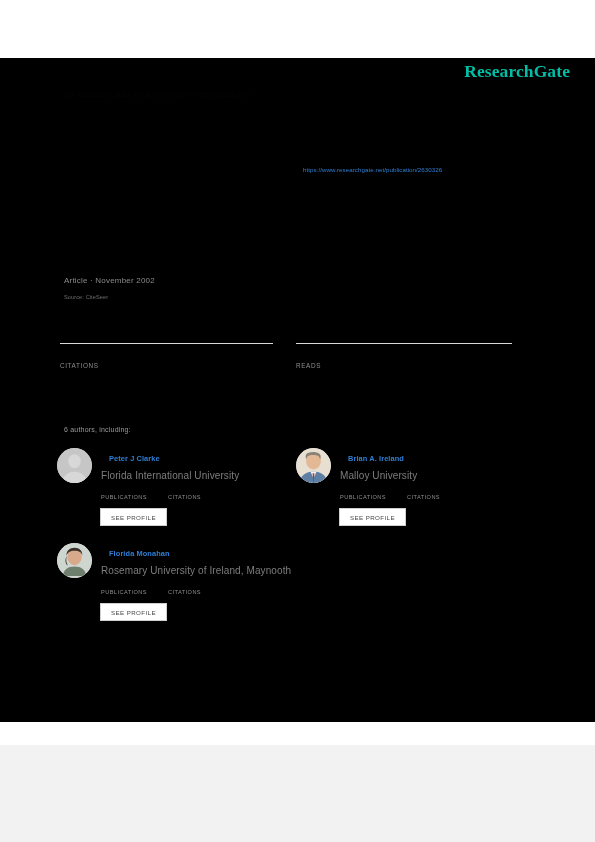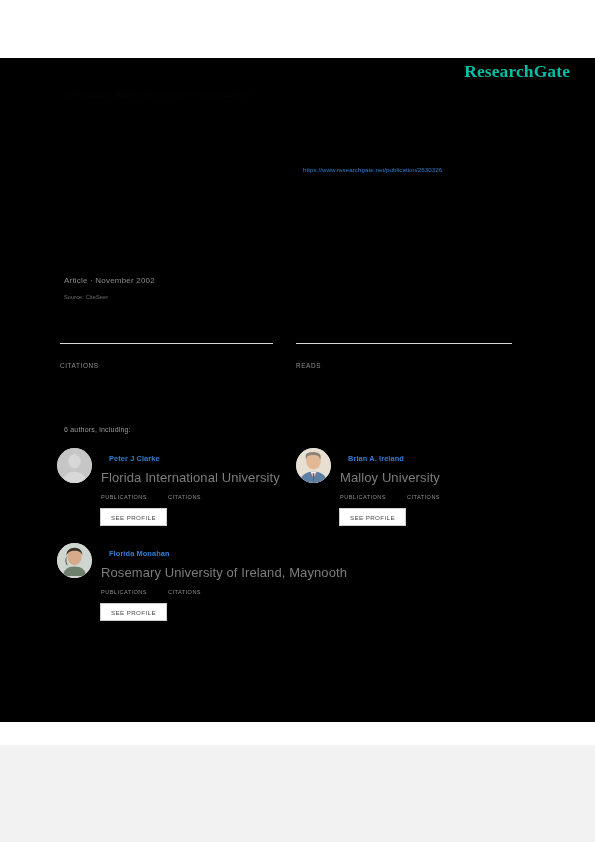--- a/index.html
+++ b/index.html
@@ -78,21 +78,21 @@
   }
   .avatar svg{display:block;width:35px;height:35px;}
 
   .a-name{
     position:absolute;left:44px;top:8px;
     font-size:7.4px;color:#2f7fd4;font-weight:bold;
     letter-spacing:.1px;white-space:nowrap;margin-left:8px;
   }
   .a-inst{
     position:absolute;left:44px;top:24px;
-    font-size:13px;color:#7d7d7d;letter-spacing:.1px;white-space:nowrap;
+    font-size:10px;color:#7d7d7d;letter-spacing:.1px;white-space:nowrap;
   }
   .a-stats{position:absolute;left:44px;top:38px;width:200px;height:22px;}
   .a-stat{position:absolute;top:0;text-align:left;}
   .a-stat .v{font-size:8px;color:#080808;height:10px;line-height:10px;}
   .a-stat .k{font-size:5.6px;color:#8d8d8d;letter-spacing:.45px;white-space:nowrap;}
   .a-stat.pubs{left:0;}
   .a-stat.cites{left:67px;}
 
   .see-profile{
     position:absolute;left:43px;top:62px;

